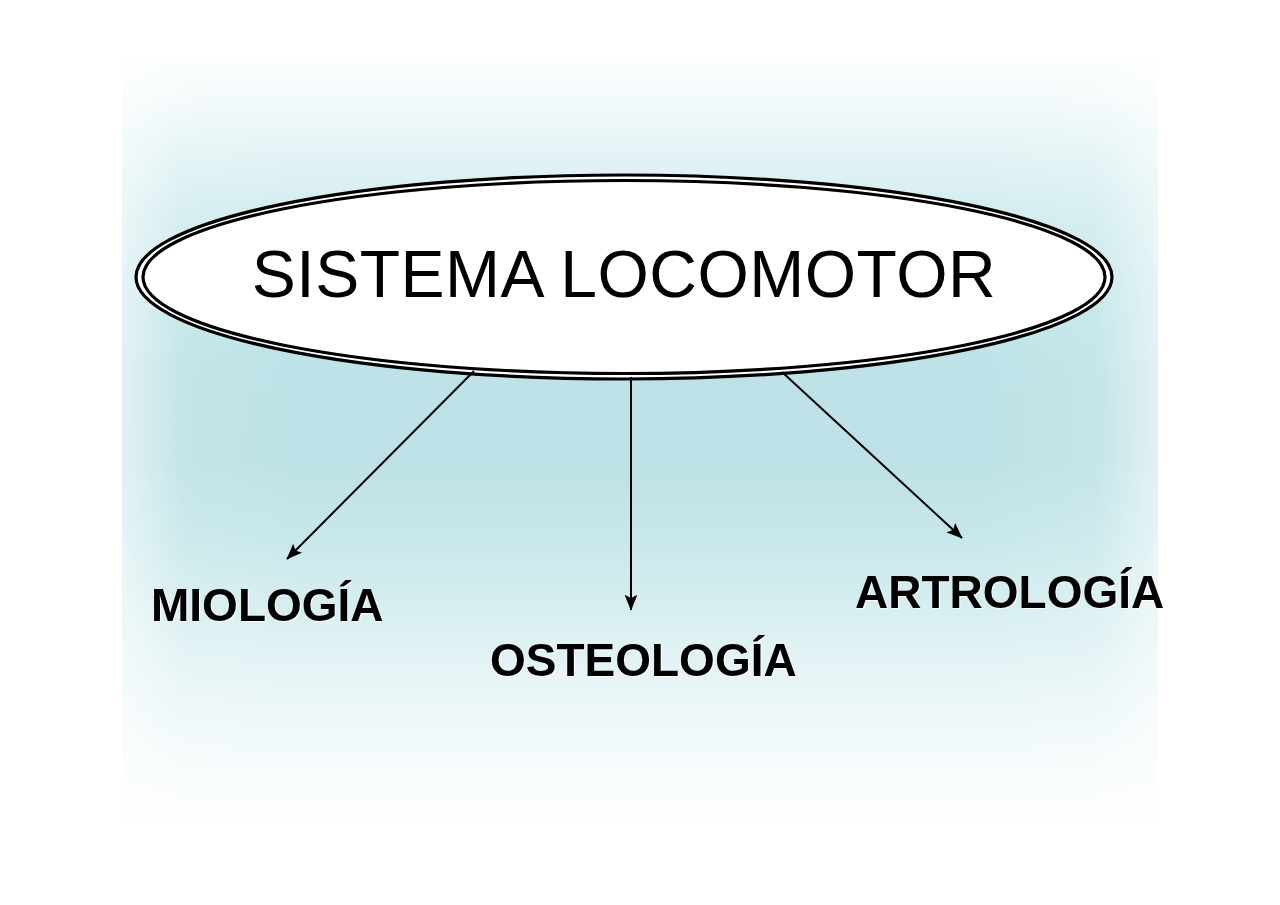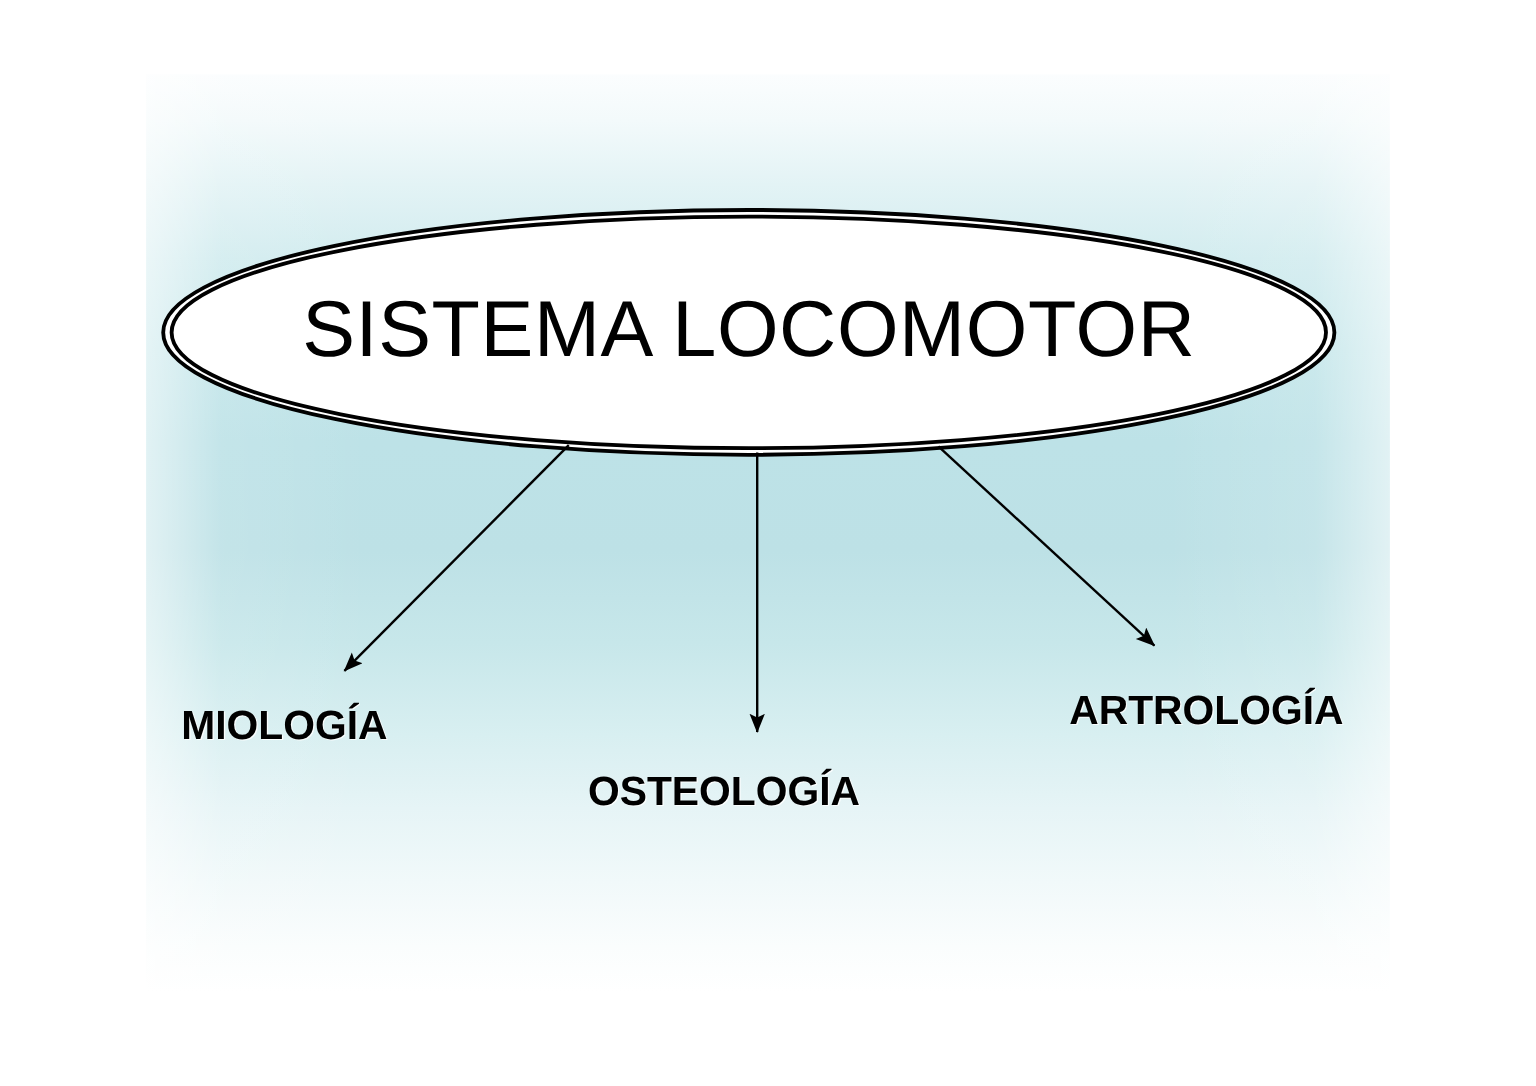--- a/index.html
+++ b/index.html
@@ -88,29 +88,29 @@
     color: #000000;
     line-height: 76px;
     white-space: nowrap;
   }
 
   
   .branch-label {
     position: absolute;
     font-family: "Liberation Sans", sans-serif;
     font-weight: 700;
-    font-size: 34px;
+    font-size: 46px;
     line-height: 38px;
     color: #000000;
     white-space: nowrap;
     text-shadow: 1px 1px 0 rgba(255,255,255,0.85);
   }
   .branch-miologia   { left: 151px; top: 586px; }
   .branch-osteologia { left: 490px; top: 641px; }
-  .branch-artrologia { left: 891px; top: 573px; }
+  .branch-artrologia { left: 855px; top: 573px; }
 </style>
 </head>
 <body>
 
 <div id="slide">
 
   <div class="backdrop"></div>
   <div class="backdrop-vignette"></div>
 
   <svg class="vector-layer" viewBox="0 0 1280 905" width="1280" height="905" xmlns="http://www.w3.org/2000/svg">

